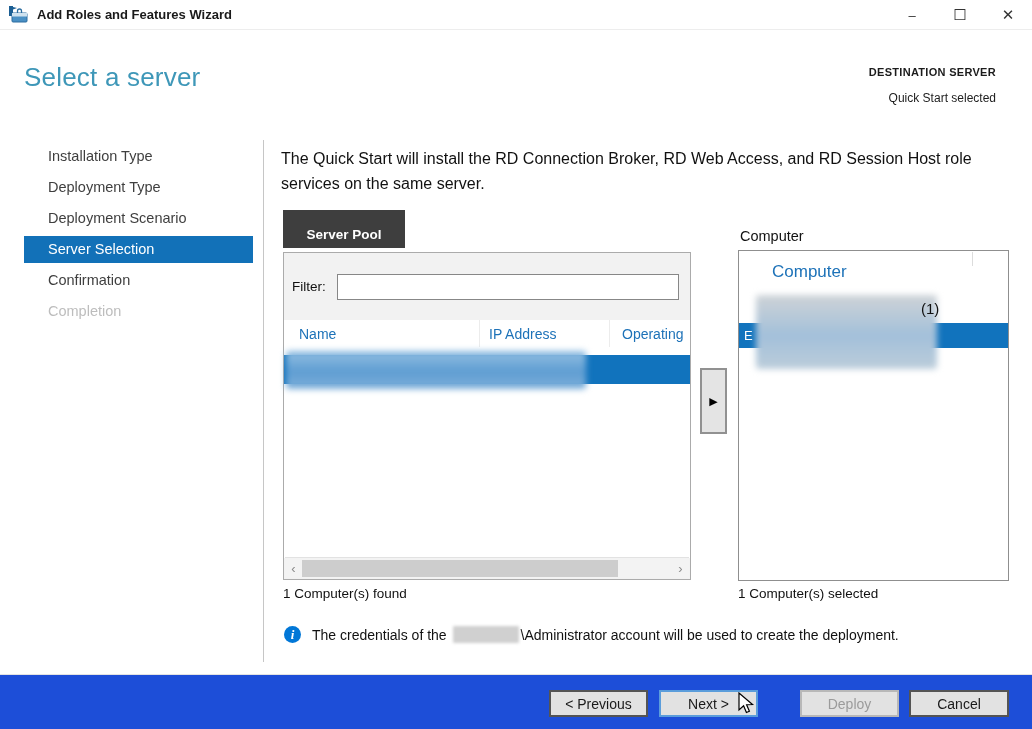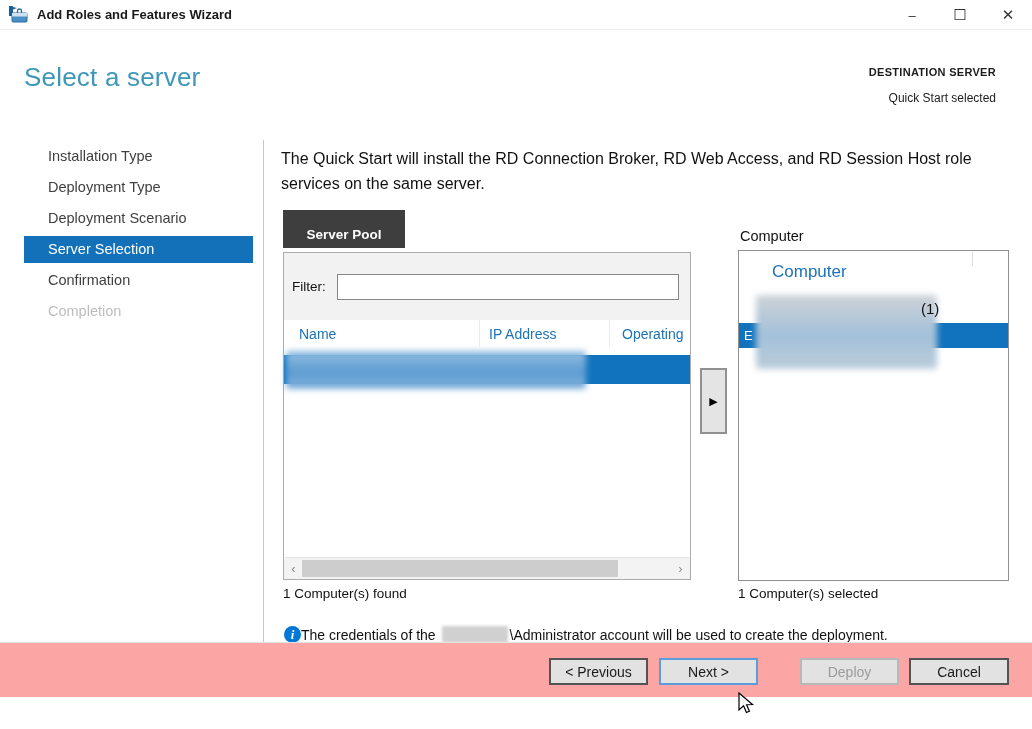--- a/index.html
+++ b/index.html
@@ -81,26 +81,26 @@
               background:linear-gradient(180deg,#ced3d7 0%,#a3c0da 55%,#bccdda 100%);
               filter:blur(3px); }
   .sel-count { position:absolute; left:182px; top:49px; font-size:15px; color:#111; z-index:3; }
   .selected-text { position:absolute; left:738px; top:586px; font-size:13.5px; color:#111; }
 
   .info-row { position:absolute; left:284px; top:626px; display:flex; align-items:center; }
   .info-icon { width:17px; height:17px; border-radius:50%; background:#0177d7; color:#fff;
                display:flex; align-items:center; justify-content:center;
                font-family:"Liberation Serif", serif; font-style:italic; font-weight:700;
                font-size:13px; flex:0 0 17px; }
-  .info-text { font-size:14px; color:#111; }
+  .info-text { margin-left:11px; font-size:14px; color:#111; }
   .redact { display:inline-block; width:66px; height:17px; background:#d0d0d0; border-radius:1px;
             filter:blur(1.5px); vertical-align:-3px; margin:0 2px; }
 
   
-  .footer { position:absolute; left:0; top:642px; width:1032px; height:55px; background:#fca5a5;
+  .footer { position:absolute; left:0; top:674px; width:1032px; height:55px; background:#1d4ed8;
             border-top:1px solid #e3e3e3; }
   .btn { position:absolute; top:15px; height:27px; background:#e2e2e2; border:2px solid #545454;
          font-size:14px; color:#1a1a1a; display:flex; align-items:center; justify-content:center;
          font-family:"Liberation Sans", sans-serif; }
   .btn-previous { left:549px; width:99px; }
   .btn-next { left:659px; width:99px; border-color:#5b9ddb; }
   .btn-deploy { left:800px; width:99px; border-color:#b8b8b8; color:#9b9b9b; }
   .btn-cancel { left:909px; width:100px;text-align:center; }
 
   .cursor { position:absolute; left:737px; top:692px; z-index:10; }

